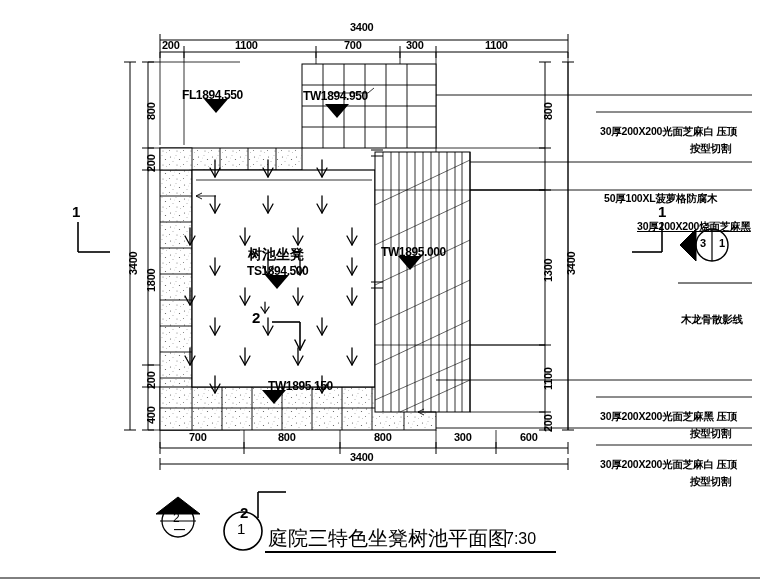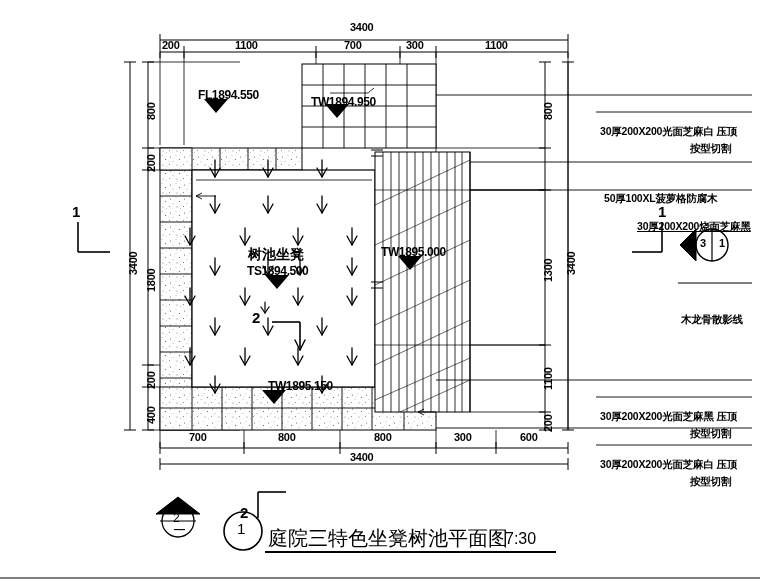--- a/index.html
+++ b/index.html
@@ -512,22 +512,22 @@
   <div class="lbl dim-v" style="left:543px; top:432px;">200</div>
   <div class="lbl dim-v" style="left:566px; top:275px;">3400</div>
 
   <div class="lbl dim" style="left:189px; top:432px;">700</div>
   <div class="lbl dim" style="left:278px; top:432px;">800</div>
   <div class="lbl dim" style="left:374px; top:432px;">800</div>
   <div class="lbl dim" style="left:454px; top:432px;">300</div>
   <div class="lbl dim" style="left:520px; top:432px;">600</div>
   <div class="lbl dim" style="left:350px; top:452px;">3400</div>
 
-  <div class="lbl elev" style="left:198px; top:89px;">FL1894.550</div>
-  <div class="lbl elev" style="left:303px; top:96px;padding-left:8px;">TW1894.950</div>
+  <div class="lbl elev" style="left:182px; top:89px;">FL1894.550</div>
+  <div class="lbl elev" style="left:303px; top:90px;">TW1894.950</div>
   <div class="lbl elev" style="left:381px; top:246px;">TW1895.000</div>
   <div class="lbl elev" style="left:247px; top:265px;">TS1894.500</div>
   <div class="lbl elev" style="left:240px; top:380px;margin-left:28px;">TW1895.150</div>
 
   <div class="lbl" style="left:248px; top:248px; font-size:14px;font-family:Liberation Mono, monospace;">树池坐凳</div>
 
   <div class="lbl note" style="left:600px; top:82px;">30厚200X200光面芝麻白  压顶</div>
   <div class="lbl note" style="left:690px; top:99px;">按型切割</div>
 
   <div class="lbl note" style="left:604px; top:149px;">50厚100XL菠萝格防腐木</div>

